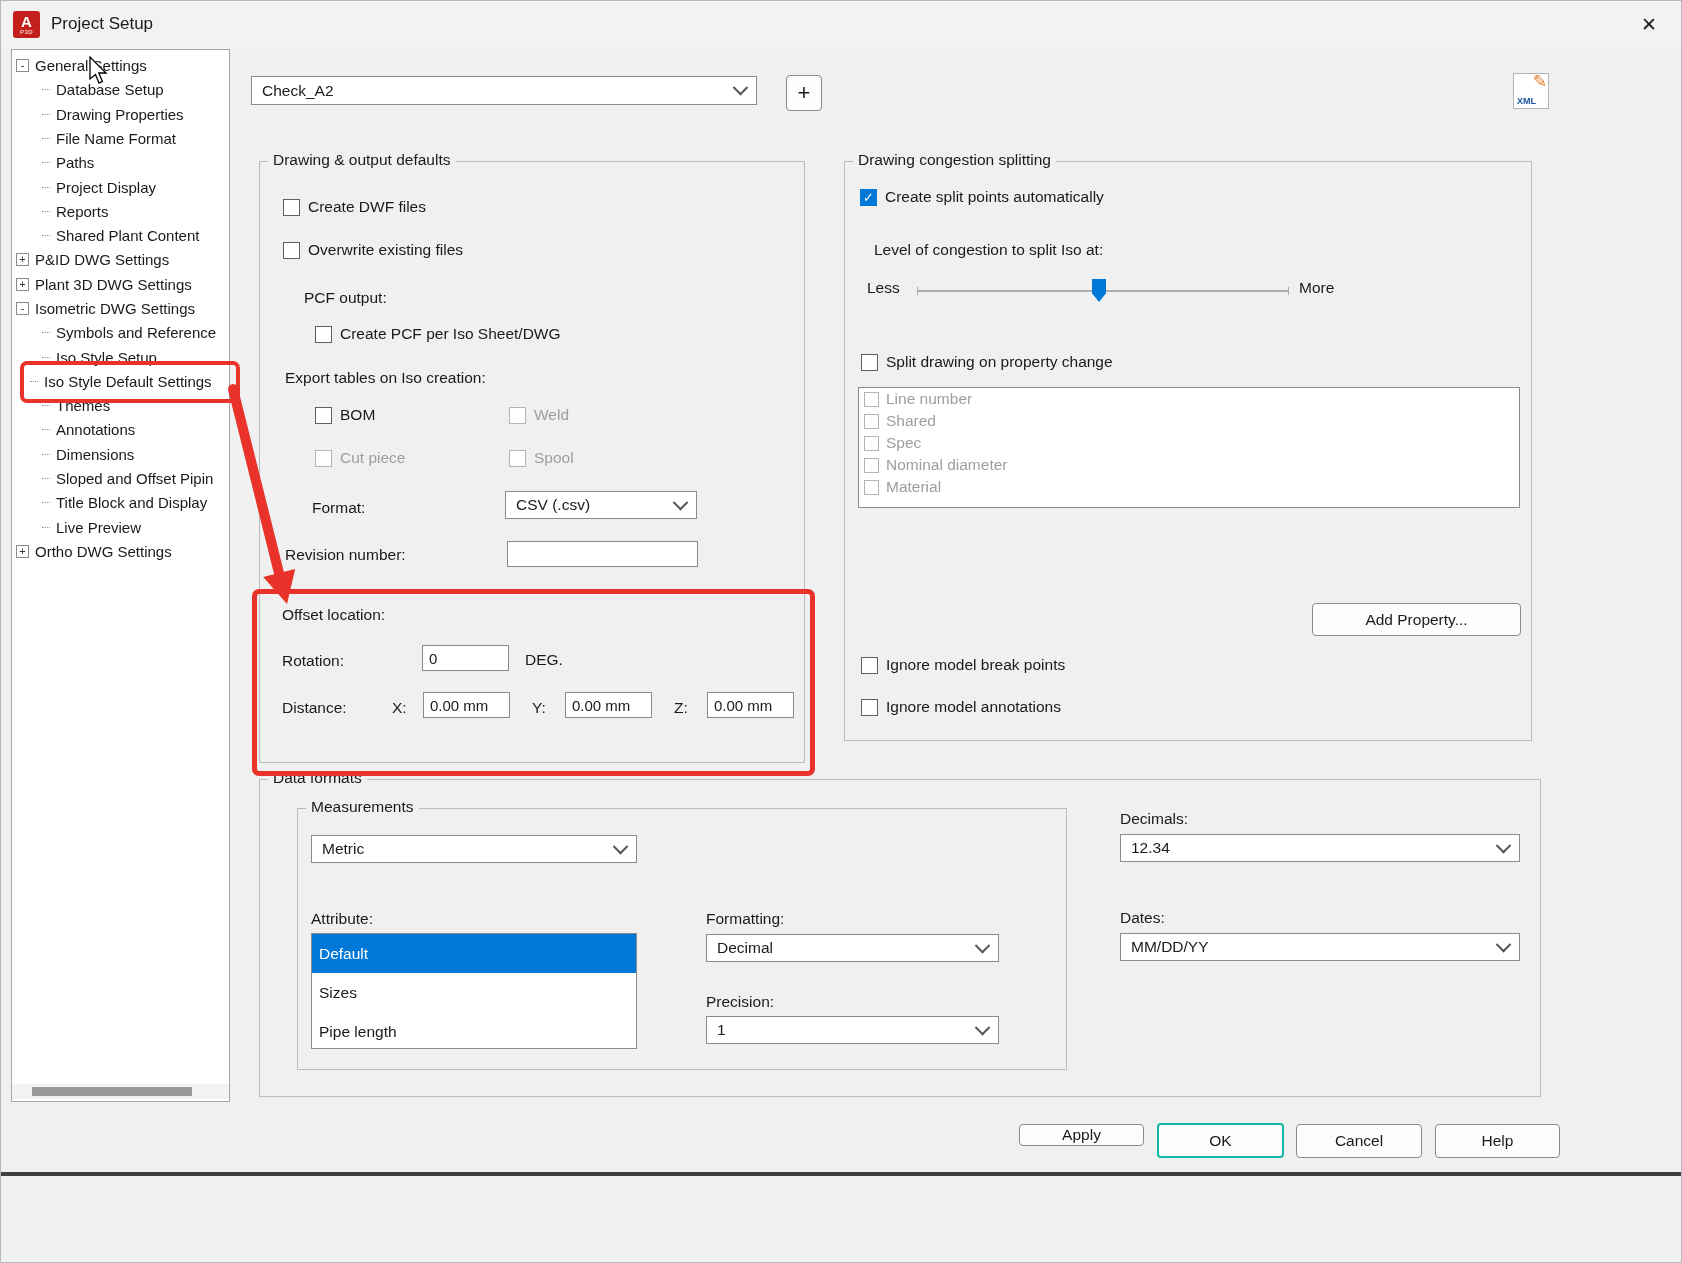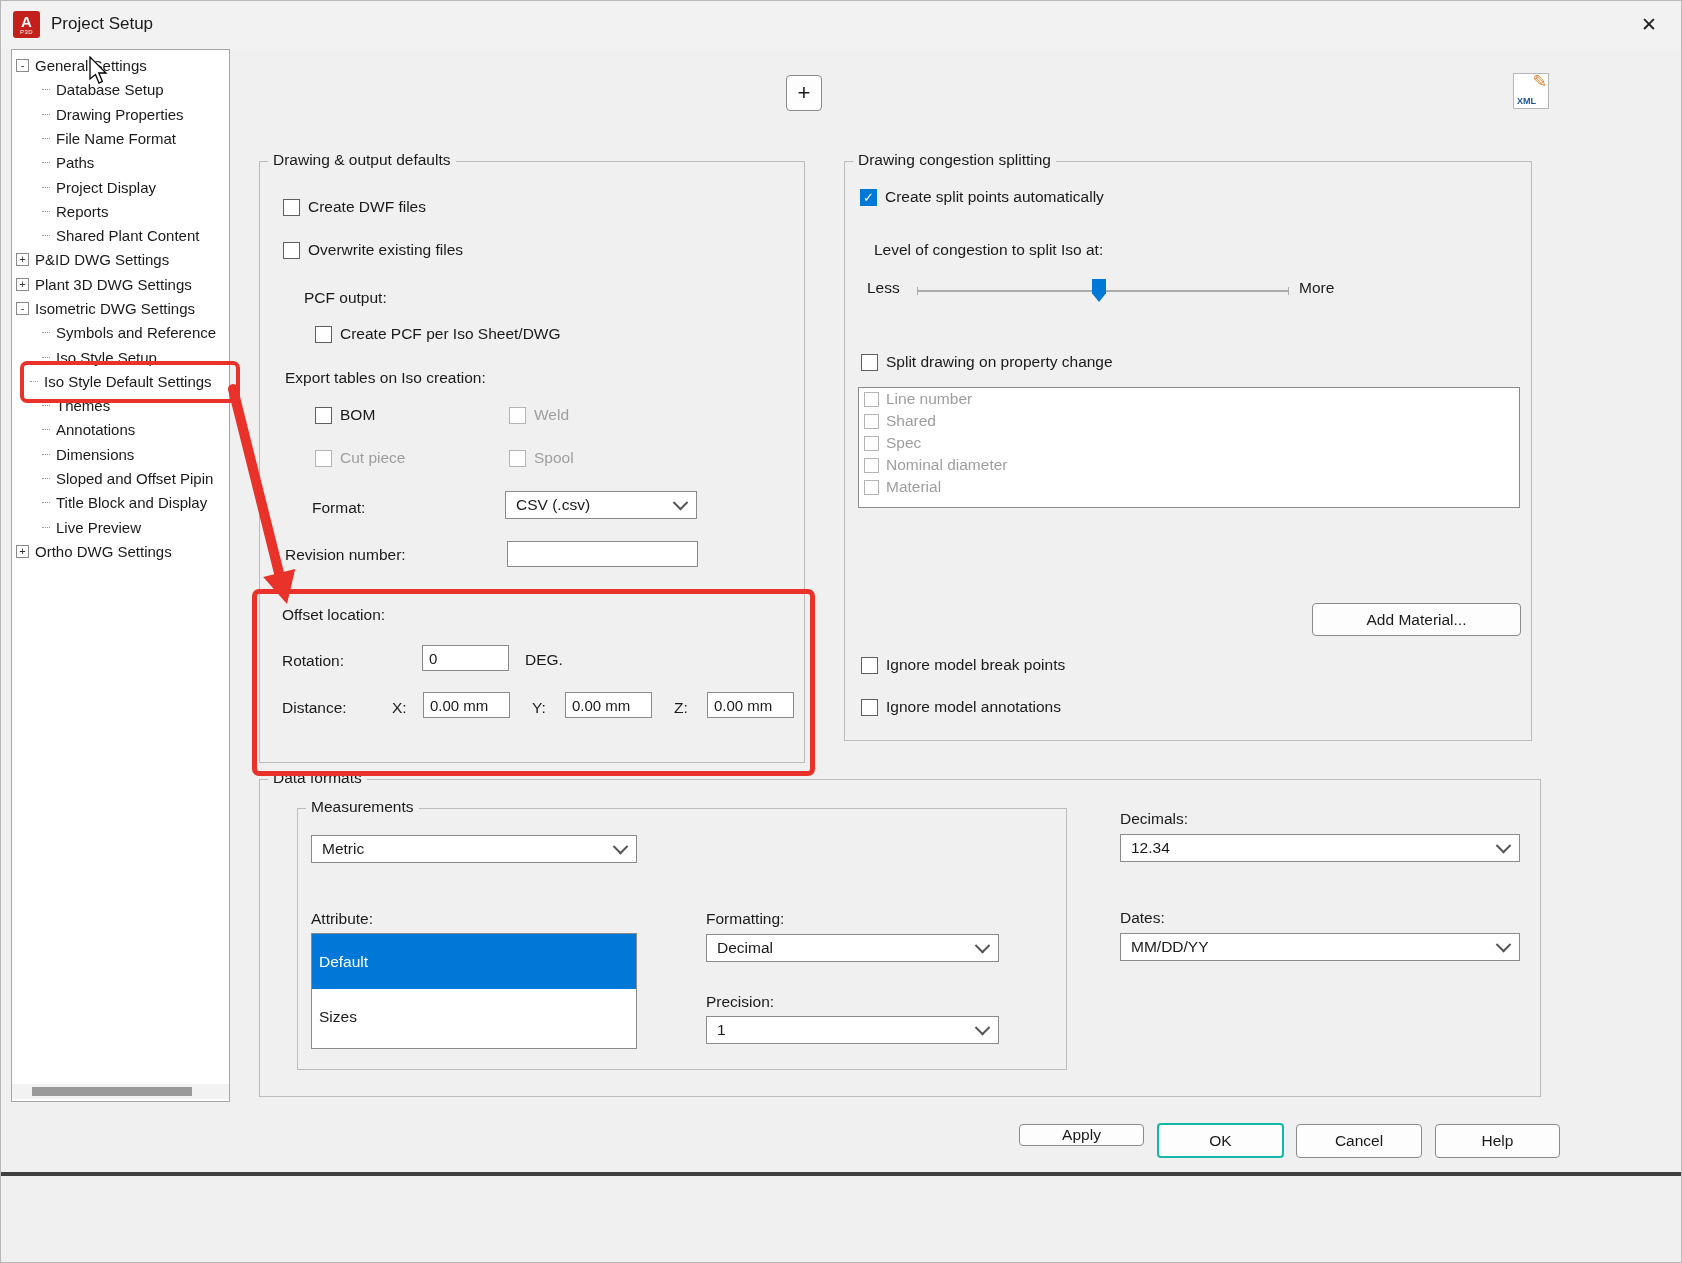--- a/index.html
+++ b/index.html
@@ -30,21 +30,21 @@
   .legend{position:absolute;top:-11px;left:8px;background:#f0f0f0;padding:0 5px;font-size:15.5px;color:#1a1a1a;white-space:nowrap}
   .chkrow{position:absolute;display:flex;align-items:center;gap:8px;font-size:15.5px;color:#1a1a1a;white-space:nowrap}
   .chk{width:17px;height:17px;border:1px solid #5f5f5f;background:#fff;box-sizing:border-box;display:flex;align-items:center;justify-content:center;flex:none}
   .chk.checked{background:#0078d7;border-color:#0078d7}
   .chk.checked::after{content:"✓";color:#fff;font-size:13px;line-height:1}
   .chkrow.disabled{color:#9e9e9e}
   .chkrow.disabled .chk{border-color:#b4b4b4}
   .listbox{position:absolute;background:#fff;border:1px solid #8a8a8a;box-sizing:border-box;overflow:hidden}
   .lb-row{display:flex;align-items:center;gap:7px;height:22px;padding:0 5px;font-size:15.5px;color:#9e9e9e}
   .lb-row .chk{width:15px;height:15px;border-color:#b4b4b4}
-  .attr-row{height:23px;line-height:23px;padding:16px 7px;font-size:15.5px;color:#1a1a1a;white-space:nowrap}
+  .attr-row{height:23px;line-height:23px;padding:8px 7px;font-size:15.5px;color:#1a1a1a;white-space:nowrap}
   .attr-row.selected{background:#0078d7;color:#fff}
   
   .slider-track{position:absolute;height:2px;background:#ababab}
   .slider-track::before,.slider-track::after{content:"";position:absolute;top:-3px;width:1px;height:8px;background:#ababab}
   .slider-track::before{left:0}
   .slider-track::after{right:0}
   .slider-thumb{position:absolute;width:14px;height:23px;background:#0078d7;clip-path:polygon(0 0,100% 0,100% 62%,50% 100%,0 62%)}
   
   .red-box{position:absolute;border:5px solid #e8322a;border-radius:7px;pointer-events:none}
   #bottomline{position:absolute;left:0;top:1171px;width:100%;height:4px;background:#3f3f3f}
@@ -130,20 +130,24 @@
       </div>
     <div class="tree-row lvl0" style="left:4px;top:490px">
         <span class="expander">+</span>
         <span>Ortho DWG Settings</span>
       </div>
     <div id="tree-hscroll">
         <div id="tree-hthumb"></div>
       </div>
   </div>
 
+  <div class="combo" style="left:250px;top:75px;width:506px;height:29px">
+    <span>Check_A2</span>
+    <span class="chev"></span>
+  </div>
   <div class="btn" style="left:785px;top:74px;width:36px;height:36px;font-size:22px">+</div>
   <div class="abs" style="left:1512px;top:72px;width:36px;height:36px;border:1px solid #b5b5b5;background:#fff;box-sizing:border-box">
     <span class="abs" style="right:1px;top:-3px;color:#e07b28;font-size:17px">✎</span>
     <span class="abs" style="left:3px;bottom:2px;color:#1a56a0;font-size:9px;font-weight:bold">XML</span>
   </div>
 
   <div class="group" style="left:258px;top:160px;width:546px;height:602px">
     <span class="legend">Drawing &amp; output defaults</span>
     <div class="chkrow" style="left:23px;top:36px">
         <span class="chk"></span>
@@ -225,21 +229,21 @@
         </div>
       <div class="lb-row">
           <span class="chk"></span>
           <span>Nominal diameter</span>
         </div>
       <div class="lb-row">
           <span class="chk"></span>
           <span>Material</span>
         </div>
     </div>
-    <div class="btn" style="left:467px;top:441px;width:209px;height:33px">Add Material...</div>
+    <div class="btn" style="left:467px;top:441px;width:209px;height:33px">Add Property...</div>
     <div class="chkrow" style="left:16px;top:494px">
         <span class="chk"></span>
         <span>Ignore model break points</span>
       </div>
     <div class="chkrow" style="left:16px;top:536px">
         <span class="chk"></span>
         <span>Ignore model annotations</span>
       </div>
   </div>
 

